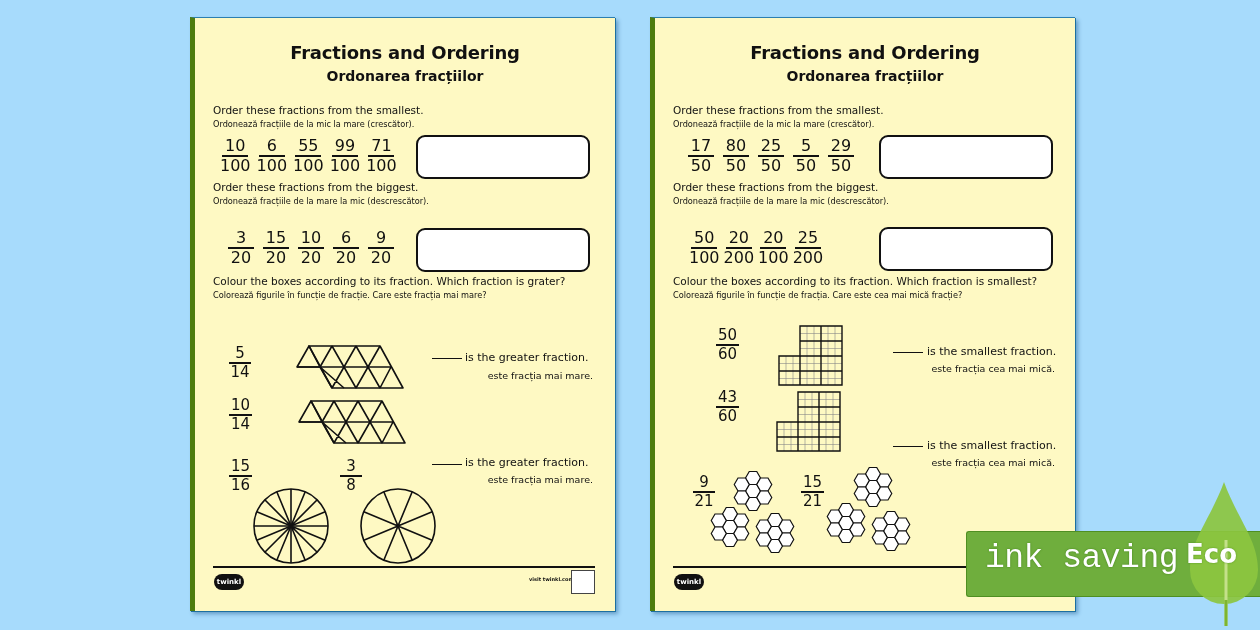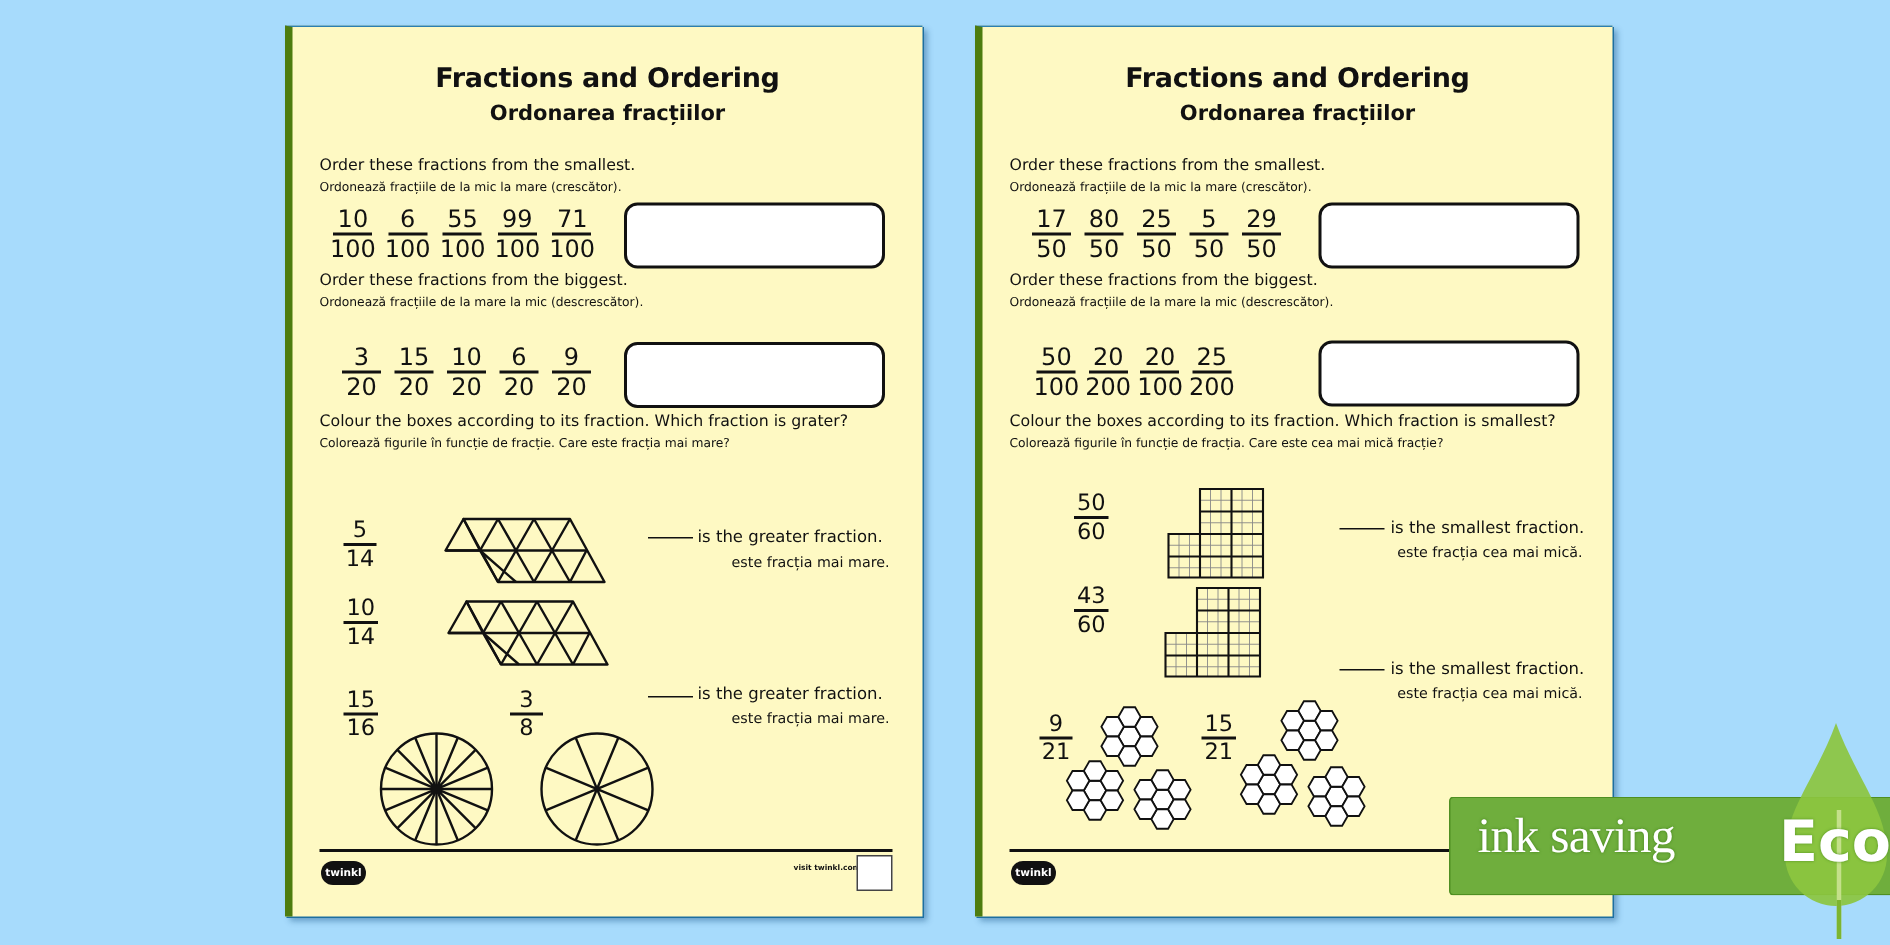--- a/index.html
+++ b/index.html
@@ -47,25 +47,25 @@
   .visit { position:absolute; left:334px; top:558px; font-size:5px; font-weight:bold; }
   .badge { position:absolute; left:376px; top:552px; width:22px; height:22px; border:1px solid #444; background:#fff; }
   svg { position:absolute; overflow:visible; }
   .eco {
     position:absolute; left:966px; top:531px; width:294px; height:64px;
     background:#6fae3d; border:1px solid #4f8f22; border-right:none;
     border-radius:3px 0 0 3px;
   }
   .eco-text {
     position:absolute; left:18px; top:8px; font-size:33px; color:#fff;
-    font-family:Liberation Serif, serif; letter-spacing:-0.5px;
+    font-family:Liberation Mono, monospace; letter-spacing:-0.5px;
     text-shadow: 0 0 2px #3f7e18;
   }
   .eco-word {
-    position:absolute; left:1186px; top:539px; font-size:38px; color:#fff; font-weight:bold;
+    position:absolute; left:1186px; top:539px; font-size:26px; color:#fff; font-weight:bold;
     font-family:"DejaVu Sans", sans-serif; text-shadow:0 0 2px #4f8f22;
   }
 </style>
 </head>
 <body>
 
 <div class="page left">
   <div class="title">Fractions and Ordering</div>
   <div class="subtitle">Ordonarea fracțiilor</div>
 

